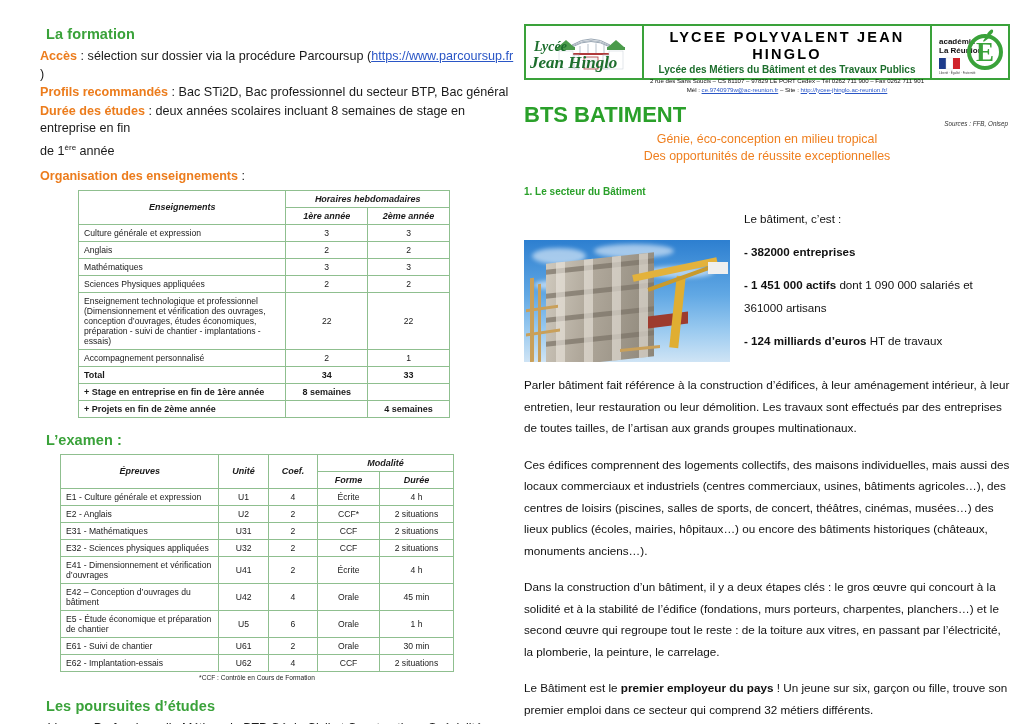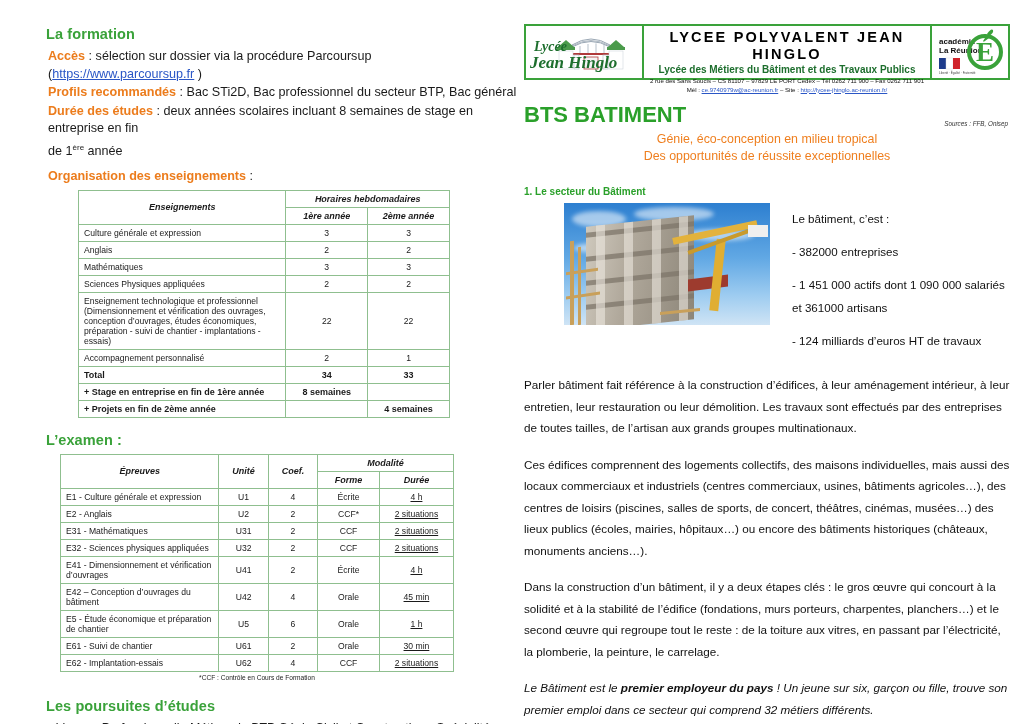--- a/index.html
+++ b/index.html
@@ -19,21 +19,21 @@
     position:absolute; left:40px; top:26px; width:480px;
   }
   .h-green {
     color:#3aa23a; font-weight:bold; font-size:14.5px;
     margin:0 0 6px 6px; letter-spacing:.1px;
   }
   .h-green.mt { margin-top:14px; }
   .lbl-orange { color:#ec7c1c; font-weight:bold; }
   .line {
     font-size:12.6px; line-height:17.5px; color:#1a1a1a;
-    margin:0 0 1px 8px;
+    margin:0 0 1px 0;
   }
   .link { color:#2a56c6; text-decoration:underline; }
   sup.ord { font-size:8px; vertical-align:super; }
 
   
   table { border-collapse:collapse; }
   .tbl { font-size:8.6px; color:#1a1a1a; }
   .tbl td, .tbl th {
     border:1px solid #8fbf8f; padding:3px 5px; vertical-align:middle;
   }
@@ -42,21 +42,21 @@
   .tbl .lrg { font-size:9px; }
 
   #teaching-table { width:372px; margin:4px 0 0 38px; }
   #teaching-table td.subject { width:208px; }
   #teaching-table td.y { width:82px; text-align:center; }
 
   #exam-table { width:394px; margin:4px 0 0 20px; }
   #exam-table td.ep { width:154px; }
   #exam-table td.u, #exam-table td.c { width:48px; text-align:center; }
   #exam-table td.f { width:60px; text-align:center; }
-  #exam-table td.d { width:72px; text-align:center;text-decoration:underline; }
+  #exam-table td.d { width:72px; text-align:center; }
   .footnote { font-size:6.6px; text-align:center; width:394px; margin:2px 0 0 20px; color:#222; }
 
   .bullets { margin:3px 0 0 0; }
   .bullets .line { font-size:12.4px; line-height:17.5px; }
 
   
   .right-col { position:absolute; left:524px; top:24px; width:486px; }
 
   .letterhead {
     border:2px solid #3aa23a; height:56px; display:flex; align-items:stretch;
@@ -73,47 +73,47 @@
   .lh-sub { color:#1d6e2d; font-weight:bold; font-size:10px; line-height:14px; }
   .lh-addr { font-size:6.1px; color:#111; line-height:8.6px; }
   .lh-addr .mailink { color:#2a56c6; text-decoration:underline; }
 
   .bts-title { text-align:left; color:#2aa02a; font-weight:bold; font-size:22px; margin:22px 0 3px; }
   .bts-sub { text-align:center; color:#ef7f1f; font-weight:normal; font-size:12.4px; line-height:16.5px; }
   .sources { position:absolute; right:2px; top:96px; font-size:6.3px; font-style:italic; color:#333; }
 
   .sec-title { color:#2aa02a; font-weight:bold; font-size:10px; margin:22px 0 6px 0; }
 
-  .photo-row { display:flex; gap:22px; align-items:flex-start;margin-left:40px; }
+  .photo-row { display:flex; gap:14px; align-items:flex-end; }
   .photo {
     width:206px; height:122px; flex:none; position:relative; overflow:hidden;
     background:linear-gradient(#2d7fd0 0%, #61a8e4 45%, #9ccbf0 75%, #cfe4f5 100%);
   }
   .cloud { position:absolute; background:rgba(255,255,255,.55); border-radius:50%; filter:blur(2px); }
   .bldmain {
     position:absolute; left:22px; bottom:0; width:108px; height:104px;
     background:linear-gradient(100deg,#cfc9bd 0%, #b0a89b 40%, #8d8679 100%);
     transform:skewY(-6deg);
   }
   .floor { position:absolute; left:0; width:100%; height:5px; background:#7d766a; opacity:.75; }
   .col-v { position:absolute; top:0; width:9px; height:100%; background:rgba(236,232,224,.6); }
   .scaff { position:absolute; background:#c9a05a; }
   .crane-mast { position:absolute; right:48px; bottom:14px; width:9px; height:72px; background:#e0ae32; transform:rotate(6deg); }
   .crane-jib { position:absolute; right:12px; top:26px; width:86px; height:7px; background:#e3b23c; transform:rotate(-12deg); }
   .crane-jib2 { position:absolute; right:14px; top:36px; width:70px; height:4px; background:#c99a2c; transform:rotate(-20deg); }
   .slab-red { position:absolute; right:42px; bottom:36px; width:40px; height:12px; background:#9d3b2e; transform:skewY(-7deg); }
 
   .facts { font-size:11.6px; line-height:23px; color:#111; padding-top:4px; }
   .facts p { margin:0 0 10px; }
-  .facts b { font-weight:normal; }
+  .facts b { font-weight:bold; }
 
   .body-text { font-size:11.7px; line-height:21.5px; color:#111; margin-top:12px; }
   .body-text p { margin:0 0 15px; text-align:left; }
   .body-text b { font-weight:bold; }
-  .body-text p.tight { margin-bottom:11px;font-style:italic; }
+  .body-text p.tight { margin-bottom:11px; }
 </style>
 </head>
 <body>
 
 <div class="page">
 
   <div class="left-col">
 
     <div class="h-green">La formation</div>
 

